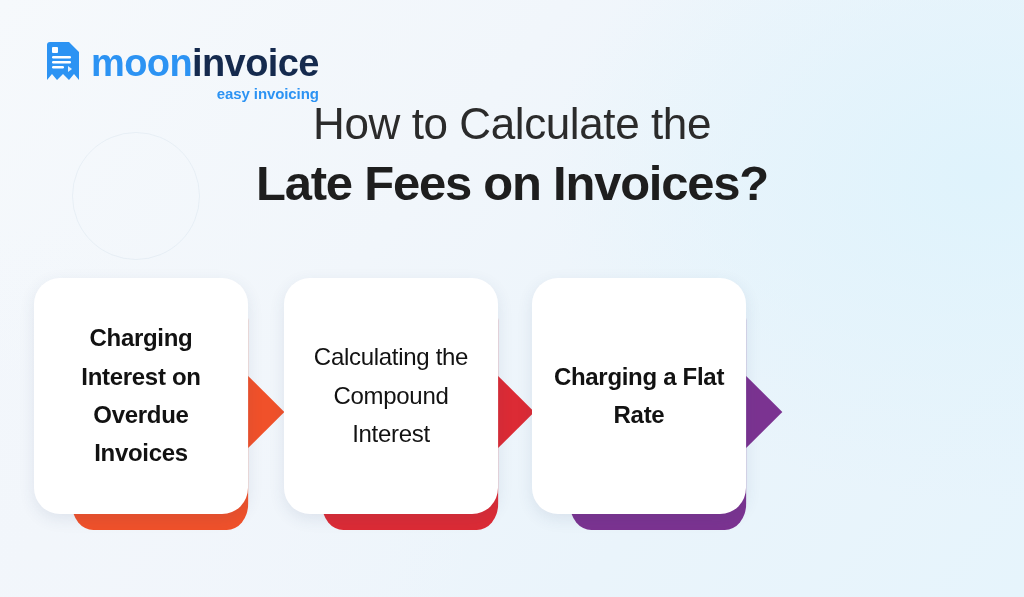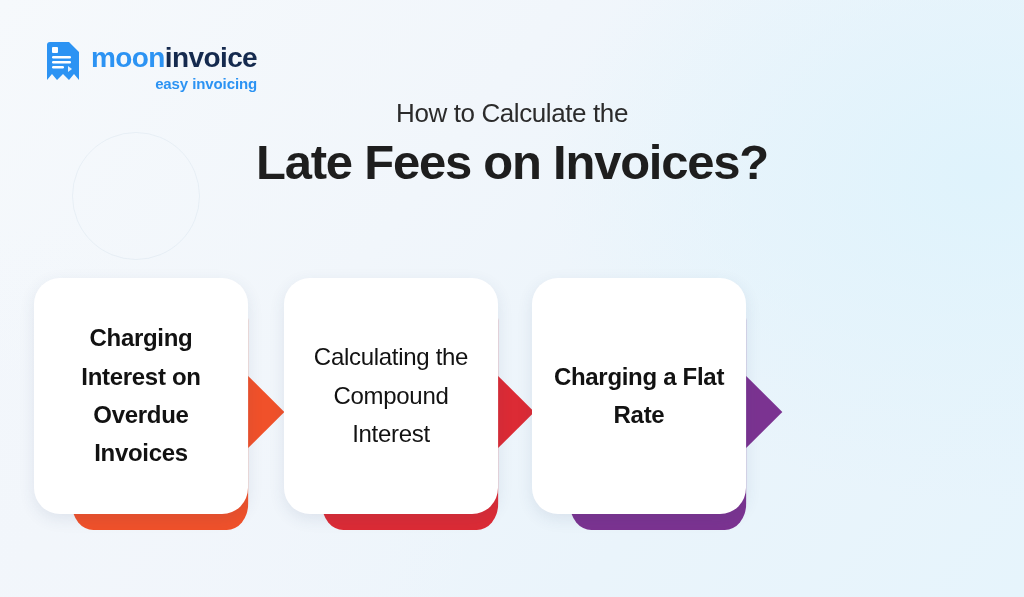--- a/index.html
+++ b/index.html
@@ -33,40 +33,40 @@
   .logo {
     position:absolute;
     left:44px; top:41px;
     display:flex;
     align-items:flex-start;
     gap:9px;
   }
   .logo-mark { width:38px; height:40px; display:block; flex:none; }
   .logo-words { display:flex; flex-direction:column; line-height:1; padding-top:3px; }
   .logo-name {
-    font-size:28px;
+    font-size:38px;
     font-weight:bold;
     letter-spacing:-0.6px;
     white-space:nowrap;
   }
   .logo-moon { color:#2C93F3; }
   .logo-invoice { color:#152A4E; }
   .logo-tagline {
     font-size:15px;
     font-weight:bold;
     color:#2C93F3;
     letter-spacing:-0.1px;
     text-align:right;
     margin-top:4px;
   }
 
   
   .heading { position:absolute; left:0; top:98px; width:1024px; text-align:center; }
   .heading-line1 {
-    font-size:26px;
+    font-size:44px;
     font-weight:normal;
     color:#2B2B2B;
     letter-spacing:-0.4px;
     line-height:1.18;
   }
   .heading-line2 {
     font-size:48px;
     font-weight:bold;
     color:#1E1E1E;
     letter-spacing:-1.2px;

